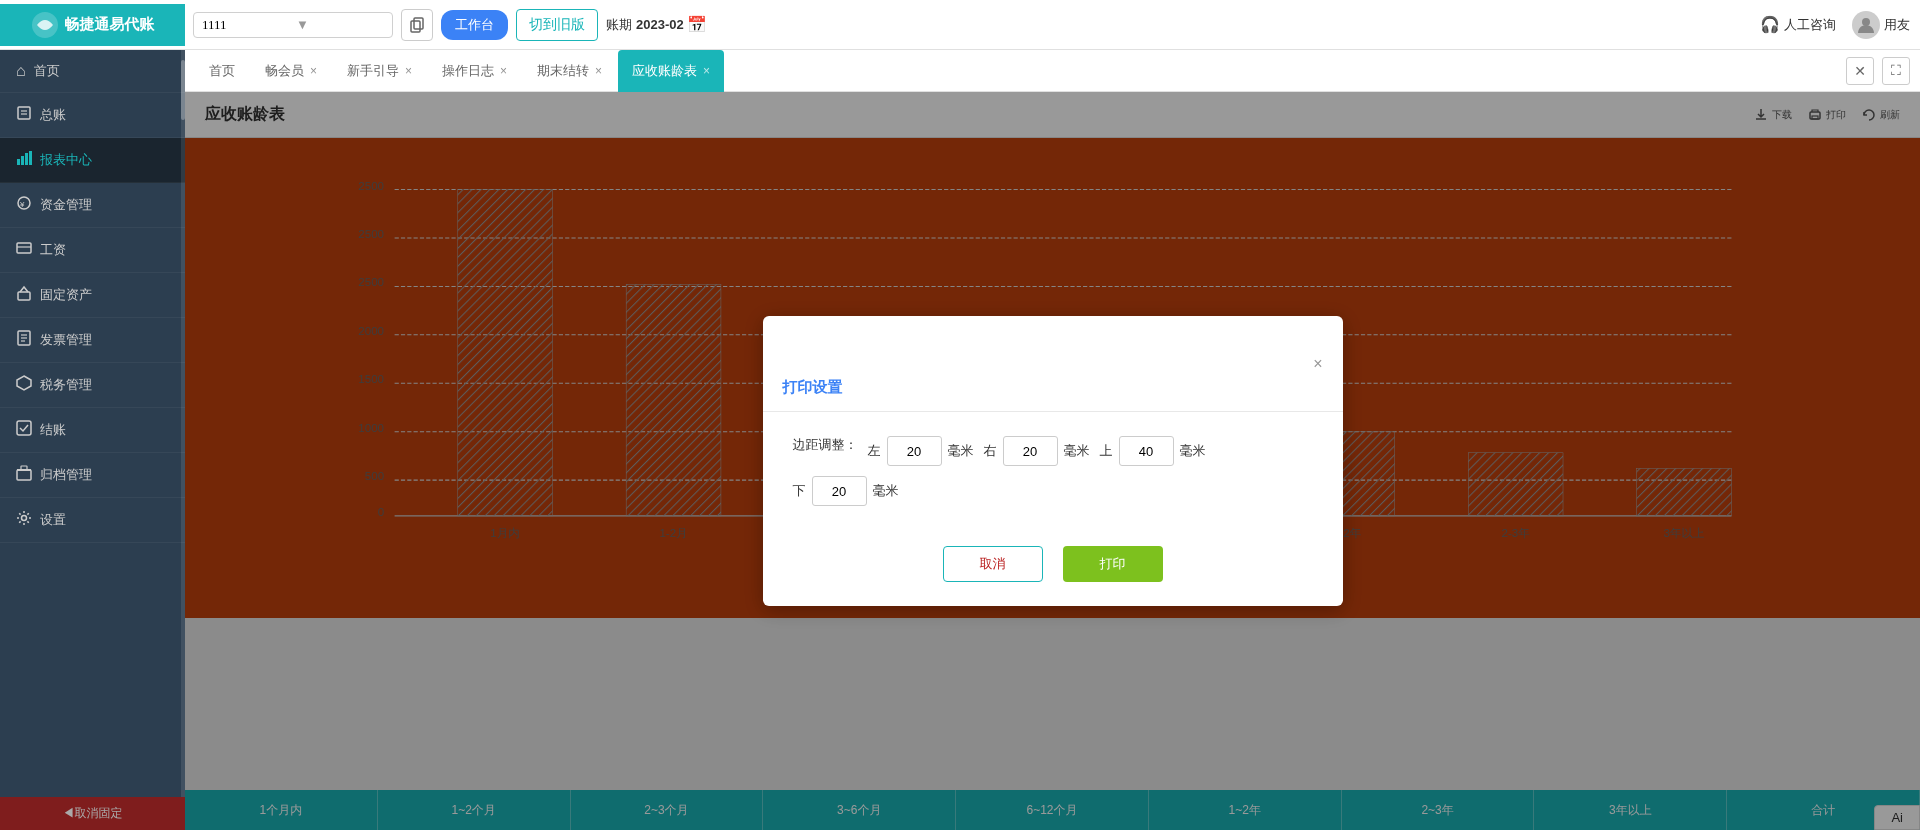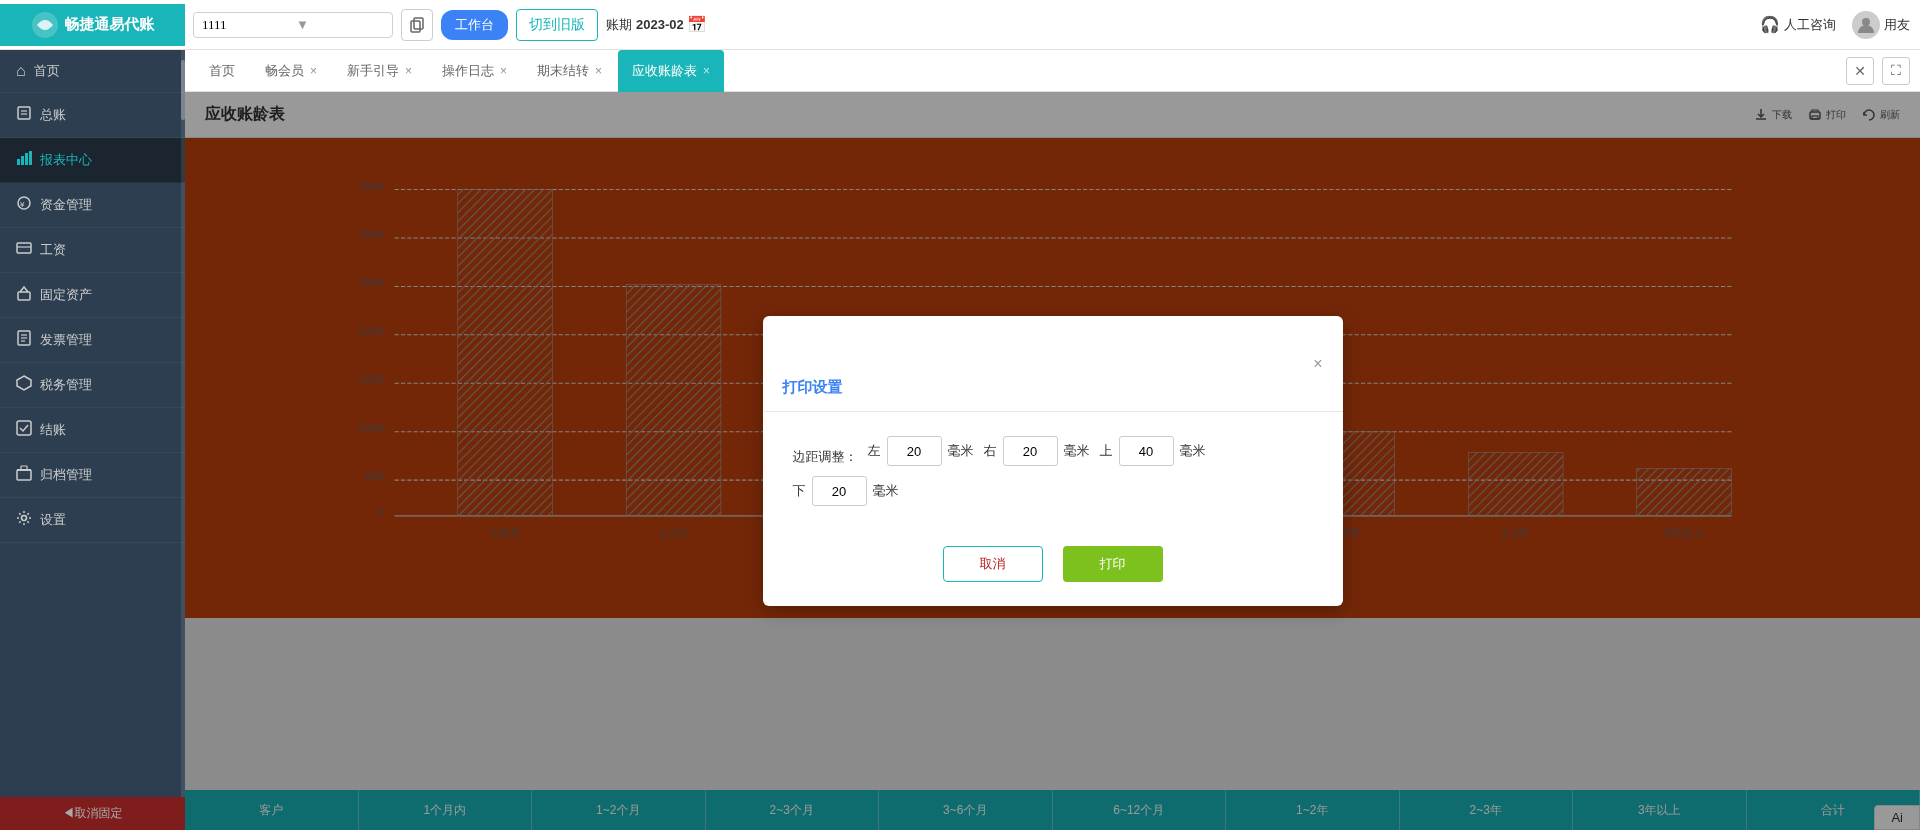--- a/index.html
+++ b/index.html
@@ -316,21 +316,21 @@
     .modal-close {
       cursor: pointer;
       color: #999;
       font-size: 16px;
     }
     .modal-body {
       padding: 24px 30px;
     }
     .margin-row {
       display: flex;
-      align-items: flex-end;
+      align-items: flex-start;
       gap: 10px;
       flex-wrap: wrap;
     }
     .margin-label {
       color: #333;
       font-size: 13px;
     }
     .margin-group {
       display: flex;
       align-items: center;
@@ -666,23 +666,20 @@
           <text x="635" y="360" font-size="11" fill="#666" text-anchor="middle">3-6月</text>
           <text x="795" y="360" font-size="11" fill="#666" text-anchor="middle">6-12个月</text>
           <text x="955" y="360" font-size="11" fill="#666" text-anchor="middle">1-2年</text>
           <text x="1115" y="360" font-size="11" fill="#666" text-anchor="middle">2-3年</text>
           <text x="1275" y="360" font-size="11" fill="#666" text-anchor="middle">3年以上</text>
         </svg>
       </div>
 
       <div class="bottom-table-bar">
         <div class="table-header-cell">
-          <span>客户</span>
-        </div>
-        <div class="table-header-cell">
           <span>1个月内</span>
         </div>
         <div class="table-header-cell">
           <span>1~2个月</span>
         </div>
         <div class="table-header-cell">
           <span>2~3个月</span>
         </div>
         <div class="table-header-cell">
           <span>3~6个月</span>

